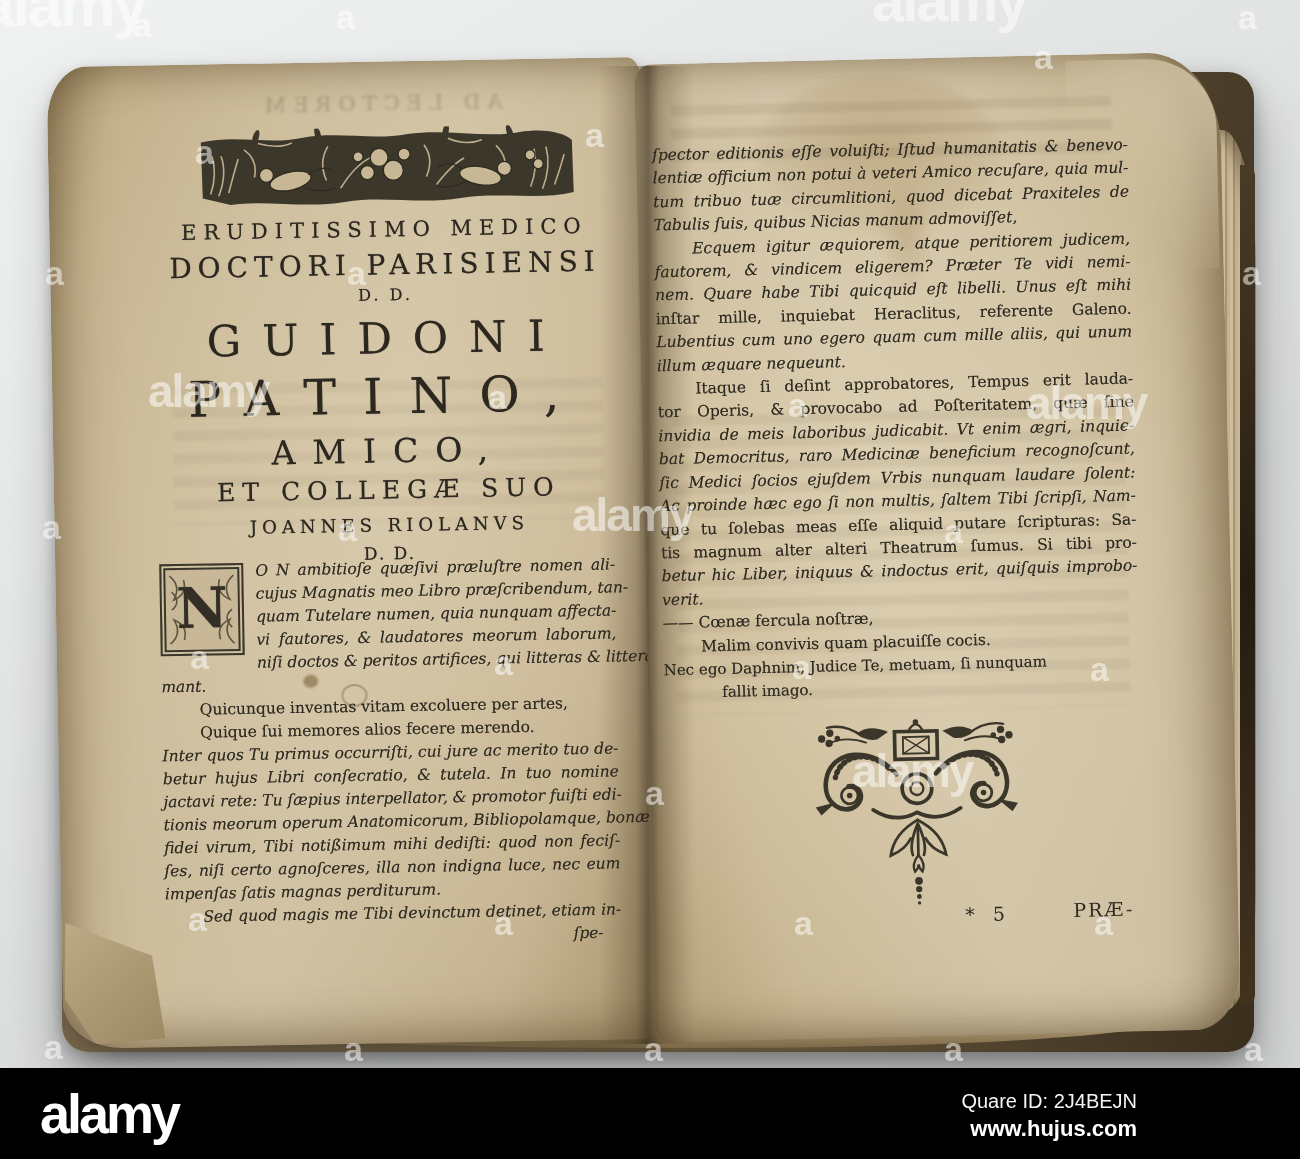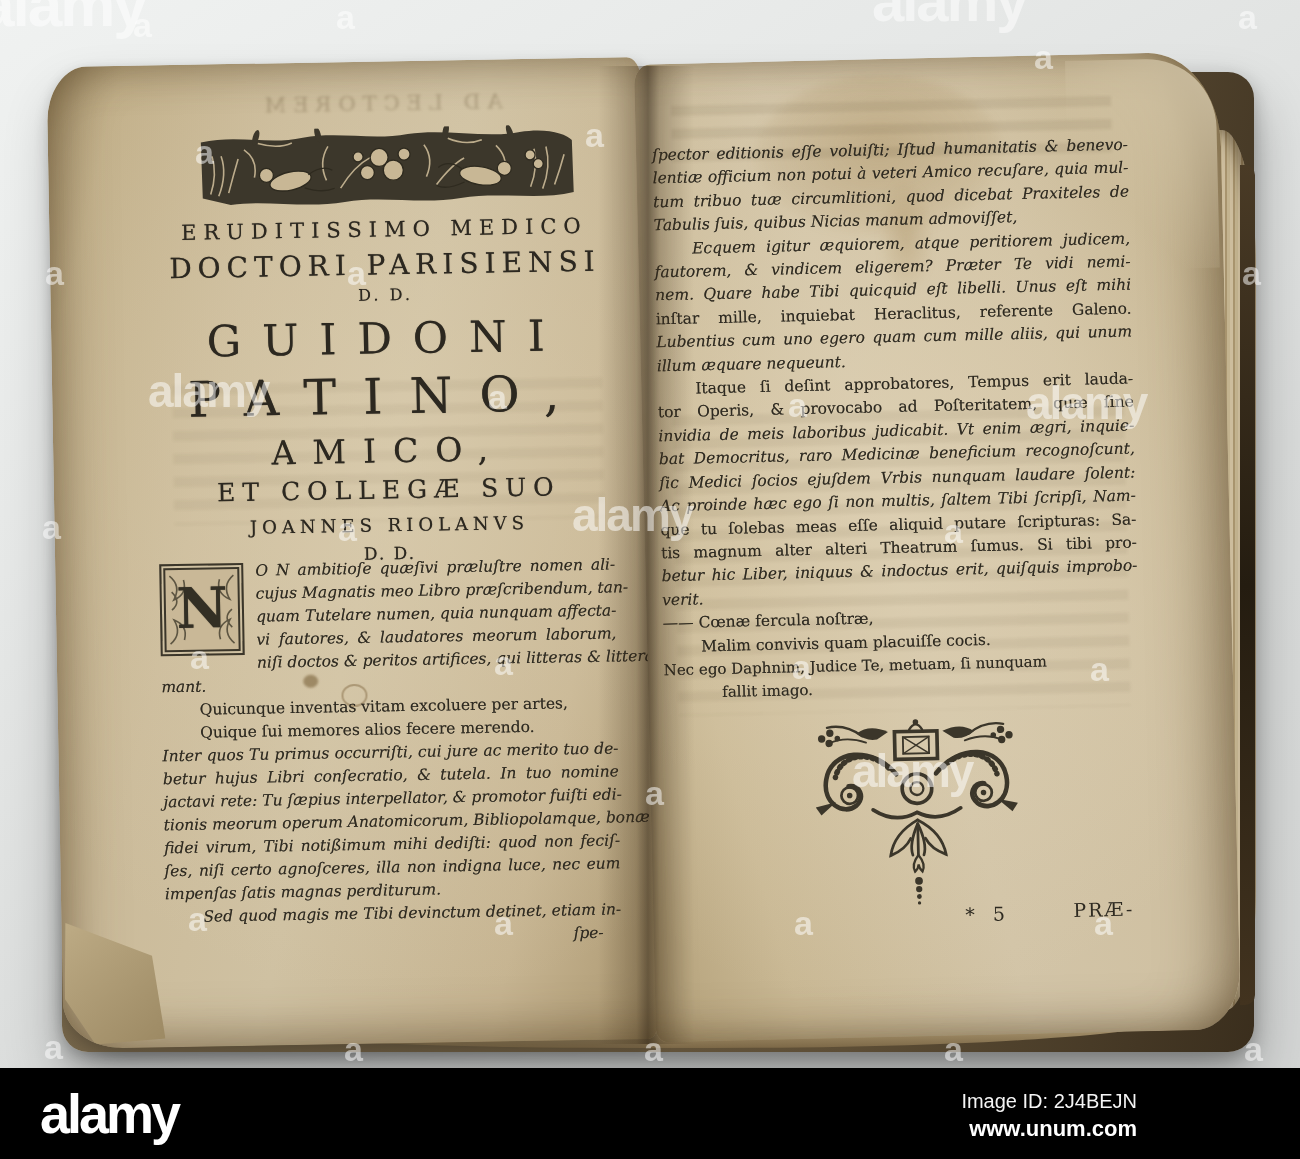--- a/index.html
+++ b/index.html
@@ -332,18 +332,18 @@
     <span class="wm" style="left:44px;top:1030px;font-size:34px">a</span>
     <span class="wm" style="left:344px;top:1032px;font-size:34px">a</span>
     <span class="wm" style="left:644px;top:1032px;font-size:34px">a</span>
     <span class="wm" style="left:944px;top:1032px;font-size:34px">a</span>
     <span class="wm" style="left:1244px;top:1032px;font-size:34px">a</span>
   </div>
 
   <div class="bar">
     <div class="logo">alamy</div>
     <div class="meta">
-      <div class="meta-id">Image ID: 2J4BEJN</div>
-      <div class="meta-url">www.unum.com</div>
+      <div class="meta-id">Quare ID: 2J4BEJN</div>
+      <div class="meta-url">www.hujus.com</div>
     </div>
   </div>
 
 </div>
 
 </body></html>

